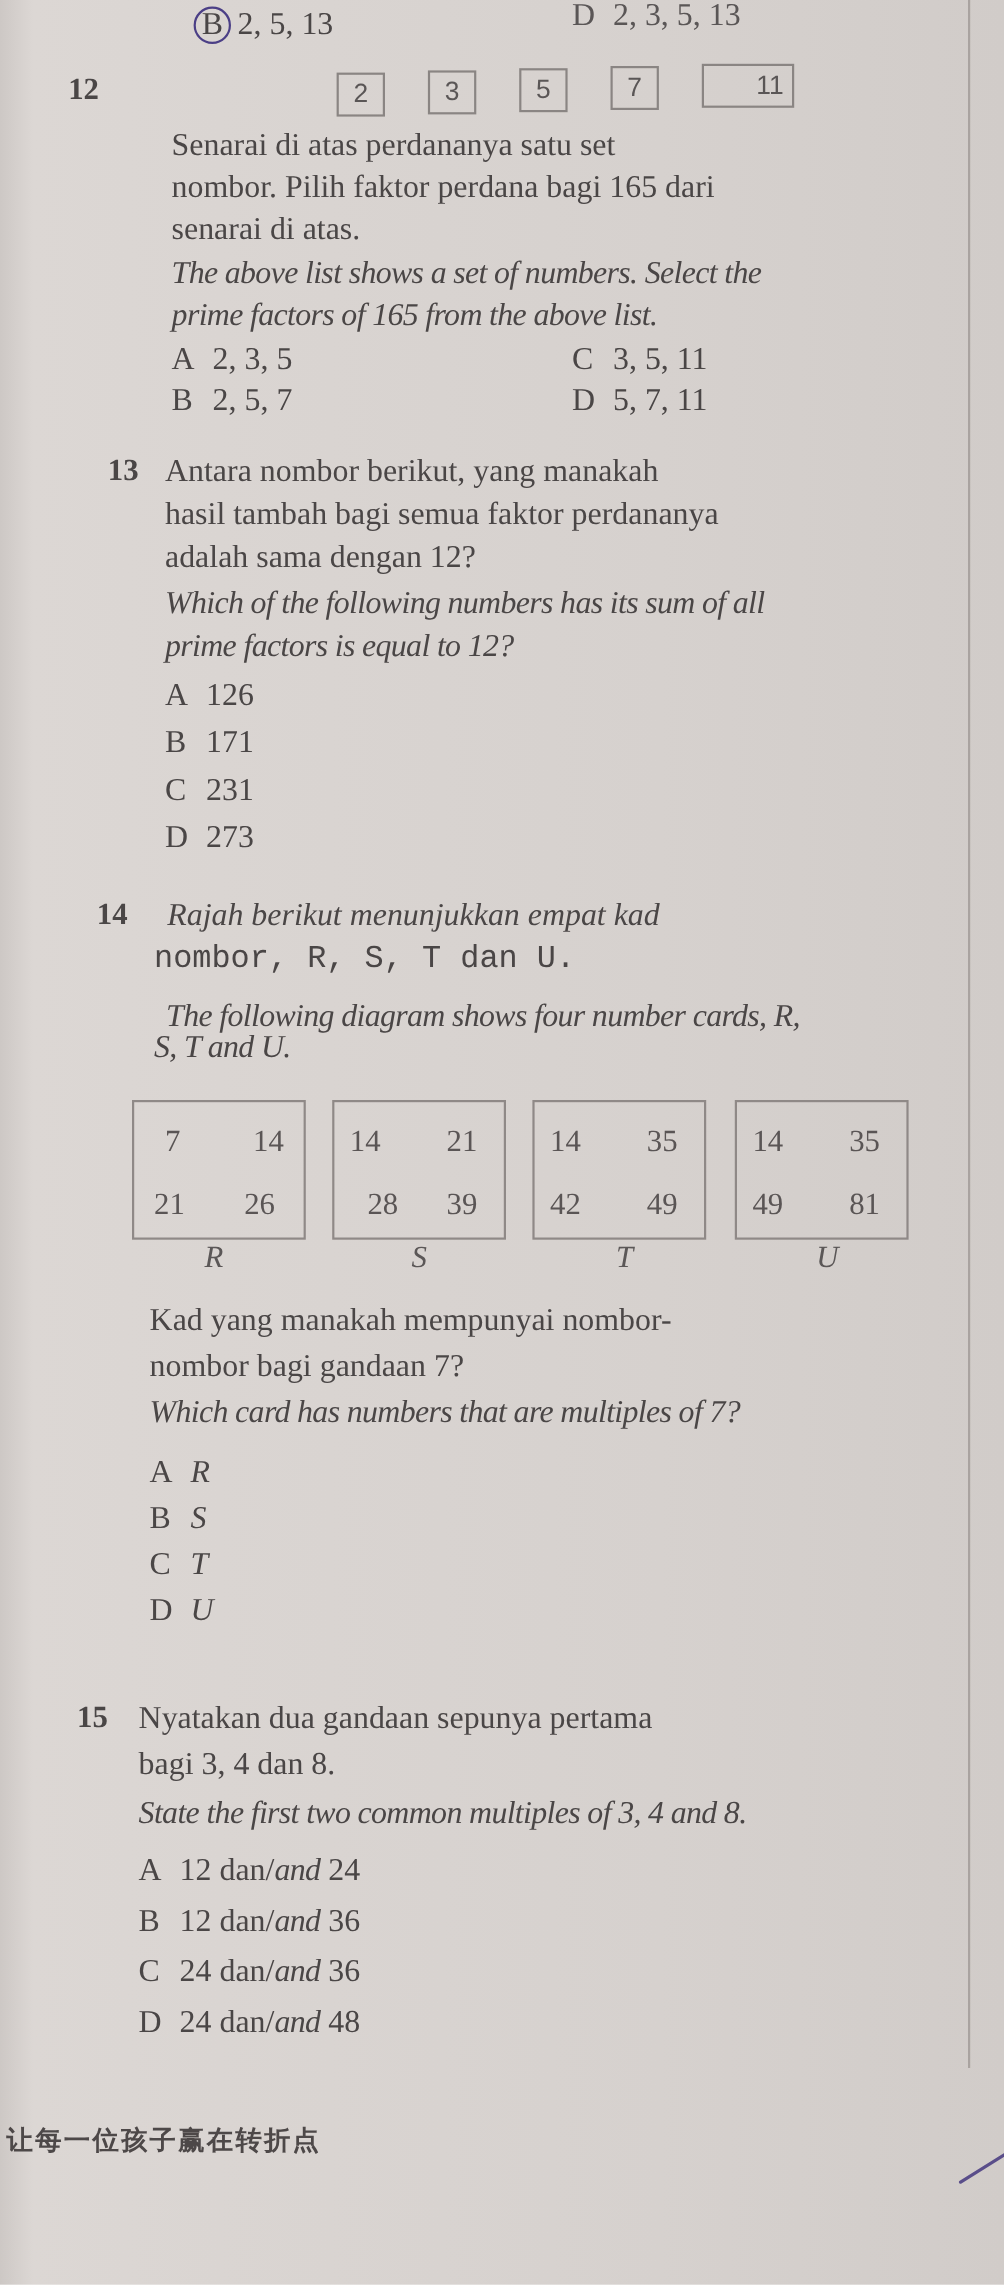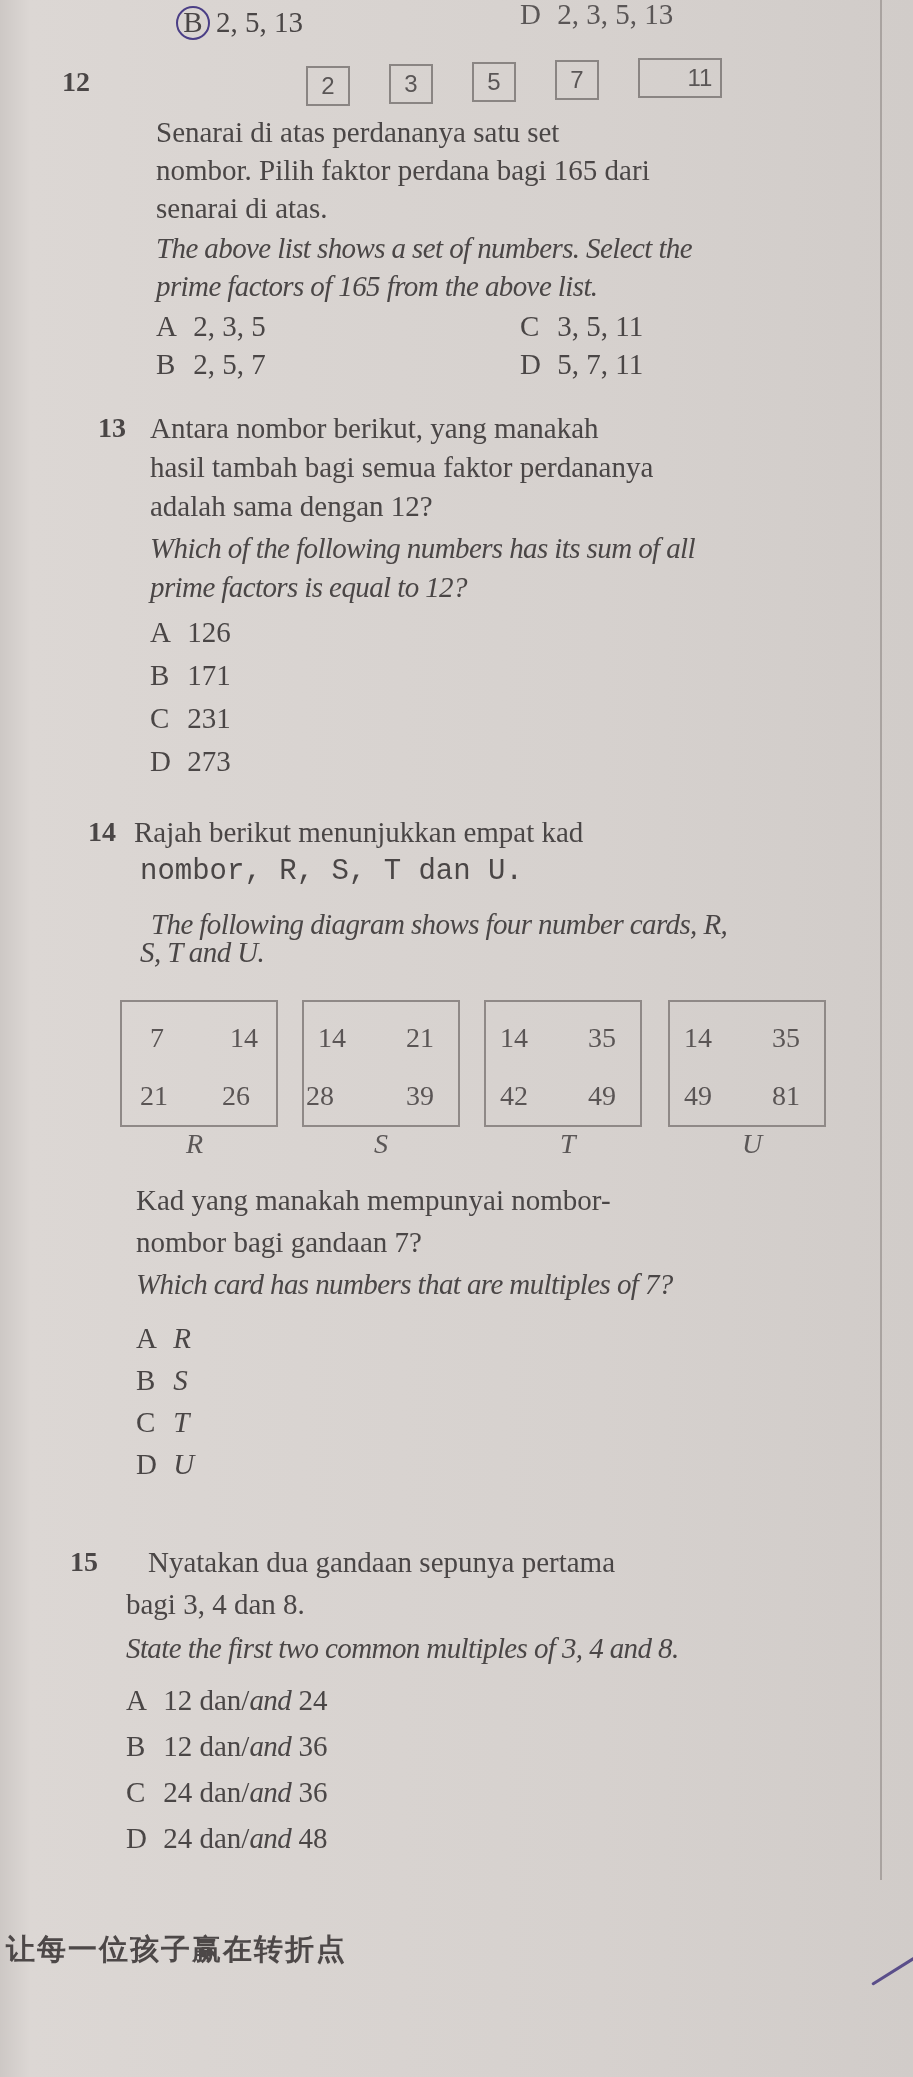--- a/index.html
+++ b/index.html
@@ -65,21 +65,21 @@
       top: 1128px;
       font-size: 28px;
       font-style: italic;
       color: #5b5757;
     }
     .footer-cn {
       position: absolute;
       left: 6px;
       top: 1930px;
       font-family: Liberation Serif, serif;
-      font-size: 29px;
+      font-size: 24px;
       font-weight: bold;
       color: #4d4848;
       letter-spacing: 2px;
     }
     .pen-mark {
       position: absolute;
       left: 872px;
       top: 1983px;
       width: 60px;
       height: 3px;
@@ -126,35 +126,35 @@
 <div class="abs txt" style="left:150px; top:486px;">adalah sama dengan 12?</div>
 <div class="abs txt it" style="left:150px; top:528px;">Which of the following numbers has its sum of all</div>
 <div class="abs txt it" style="left:150px; top:567px;">prime factors is equal to 12?</div>
 
 <div class="abs txt" style="left:150px; top:612px;"><span class="opt-letter">A</span> <span>126</span></div>
 <div class="abs txt" style="left:150px; top:655px;"><span class="opt-letter">B</span> <span>171</span></div>
 <div class="abs txt" style="left:150px; top:698px;"><span class="opt-letter">C</span> <span>231</span></div>
 <div class="abs txt" style="left:150px; top:741px;"><span class="opt-letter">D</span> <span>273</span></div>
 
 <div class="abs txt qnum" style="left:88px; top:812px;">14</div>
-<div class="abs txt" style="left:134px; top:812px;">Rajah berikut menunjukkan empat kad</div>
+<div class="abs txt" style="left:152px; top:812px;font-style:italic;">Rajah berikut menunjukkan empat kad</div>
 <div class="abs txt" style="left:140px; top:852px;font-family:Liberation Mono, monospace;">nombor, R, S, T dan U.</div>
 <div class="abs txt it" style="left:151px; top:894px;margin-top:10px;">The following diagram shows four number cards, R,</div>
 <div class="abs txt it" style="left:140px; top:932px;">S, T and U.</div>
 
 <div class="card" style="left:120px;">
   <span class="n" style="left:28px; top:20px;">7</span>
   <span class="n" style="left:108px; top:20px;">14</span>
   <span class="n" style="left:18px; top:78px;">21</span>
   <span class="n" style="left:100px; top:78px;">26</span>
 </div>
 <div class="card" style="left:302px;">
   <span class="n" style="left:14px; top:20px;">14</span>
   <span class="n" style="left:102px; top:20px;">21</span>
-  <span class="n" style="left:2px; top:78px;text-align:right;">28</span>
+  <span class="n" style="left:30px; top:78px;text-align:right;">28</span>
   <span class="n" style="left:102px; top:78px;">39</span>
 </div>
 <div class="card" style="left:484px;">
   <span class="n" style="left:14px; top:20px;">14</span>
   <span class="n" style="left:102px; top:20px;">35</span>
   <span class="n" style="left:14px; top:78px;">42</span>
   <span class="n" style="left:102px; top:78px;">49</span>
 </div>
 <div class="card" style="left:668px;">
   <span class="n" style="left:14px; top:20px;">14</span>
@@ -170,21 +170,21 @@
 <div class="abs txt" style="left:136px; top:1180px;">Kad yang manakah mempunyai nombor-</div>
 <div class="abs txt" style="left:136px; top:1222px;">nombor bagi gandaan 7?</div>
 <div class="abs txt it" style="left:136px; top:1264px;">Which card has numbers that are multiples of 7?</div>
 
 <div class="abs txt" style="left:136px; top:1318px;"><span class="opt-letter">A</span> <span class="it">R</span></div>
 <div class="abs txt" style="left:136px; top:1360px;"><span class="opt-letter">B</span> <span class="it">S</span></div>
 <div class="abs txt" style="left:136px; top:1402px;"><span class="opt-letter">C</span> <span class="it">T</span></div>
 <div class="abs txt" style="left:136px; top:1444px;"><span class="opt-letter">D</span> <span class="it">U</span></div>
 
 <div class="abs txt qnum" style="left:70px; top:1542px;">15</div>
-<div class="abs txt" style="left:126px; top:1542px;margin-left:22px;">Nyatakan dua gandaan sepunya pertama</div>
+<div class="abs txt" style="left:126px; top:1542px;">Nyatakan dua gandaan sepunya pertama</div>
 <div class="abs txt" style="left:126px; top:1584px;">bagi 3, 4 dan 8.</div>
 <div class="abs txt it" style="left:126px; top:1628px;">State the first two common multiples of 3, 4 and 8.</div>
 
 <div class="abs txt" style="left:126px; top:1680px;"><span class="opt-letter">A</span> <span>12</span> <span>dan/</span><span class="it">and</span> <span>24</span></div>
 <div class="abs txt" style="left:126px; top:1726px;"><span class="opt-letter">B</span> <span>12</span> <span>dan/</span><span class="it">and</span> <span>36</span></div>
 <div class="abs txt" style="left:126px; top:1772px;"><span class="opt-letter">C</span> <span>24</span> <span>dan/</span><span class="it">and</span> <span>36</span></div>
 <div class="abs txt" style="left:126px; top:1818px;"><span class="opt-letter">D</span> <span>24</span> <span>dan/</span><span class="it">and</span> <span>48</span></div>
 
 <div class="footer-cn">让每一位孩子赢在转折点</div>
 <div class="pen-mark"></div>

